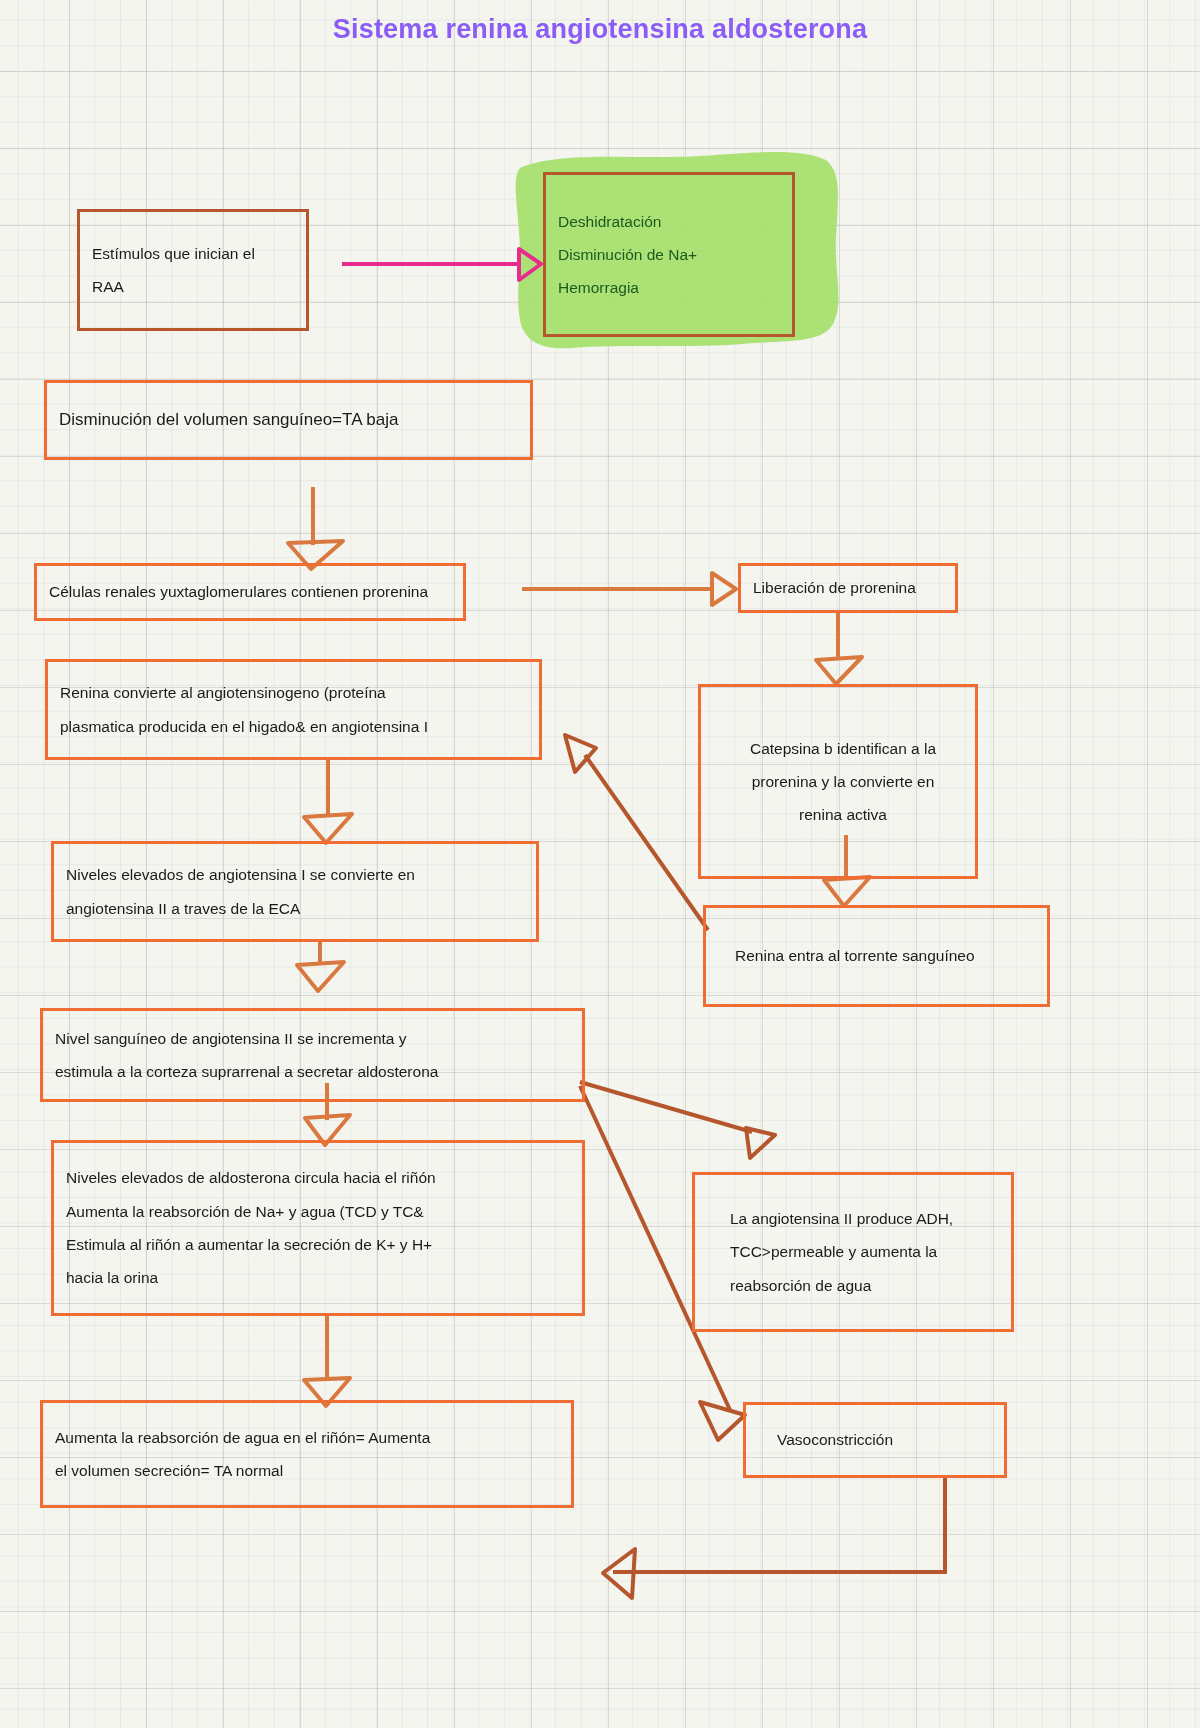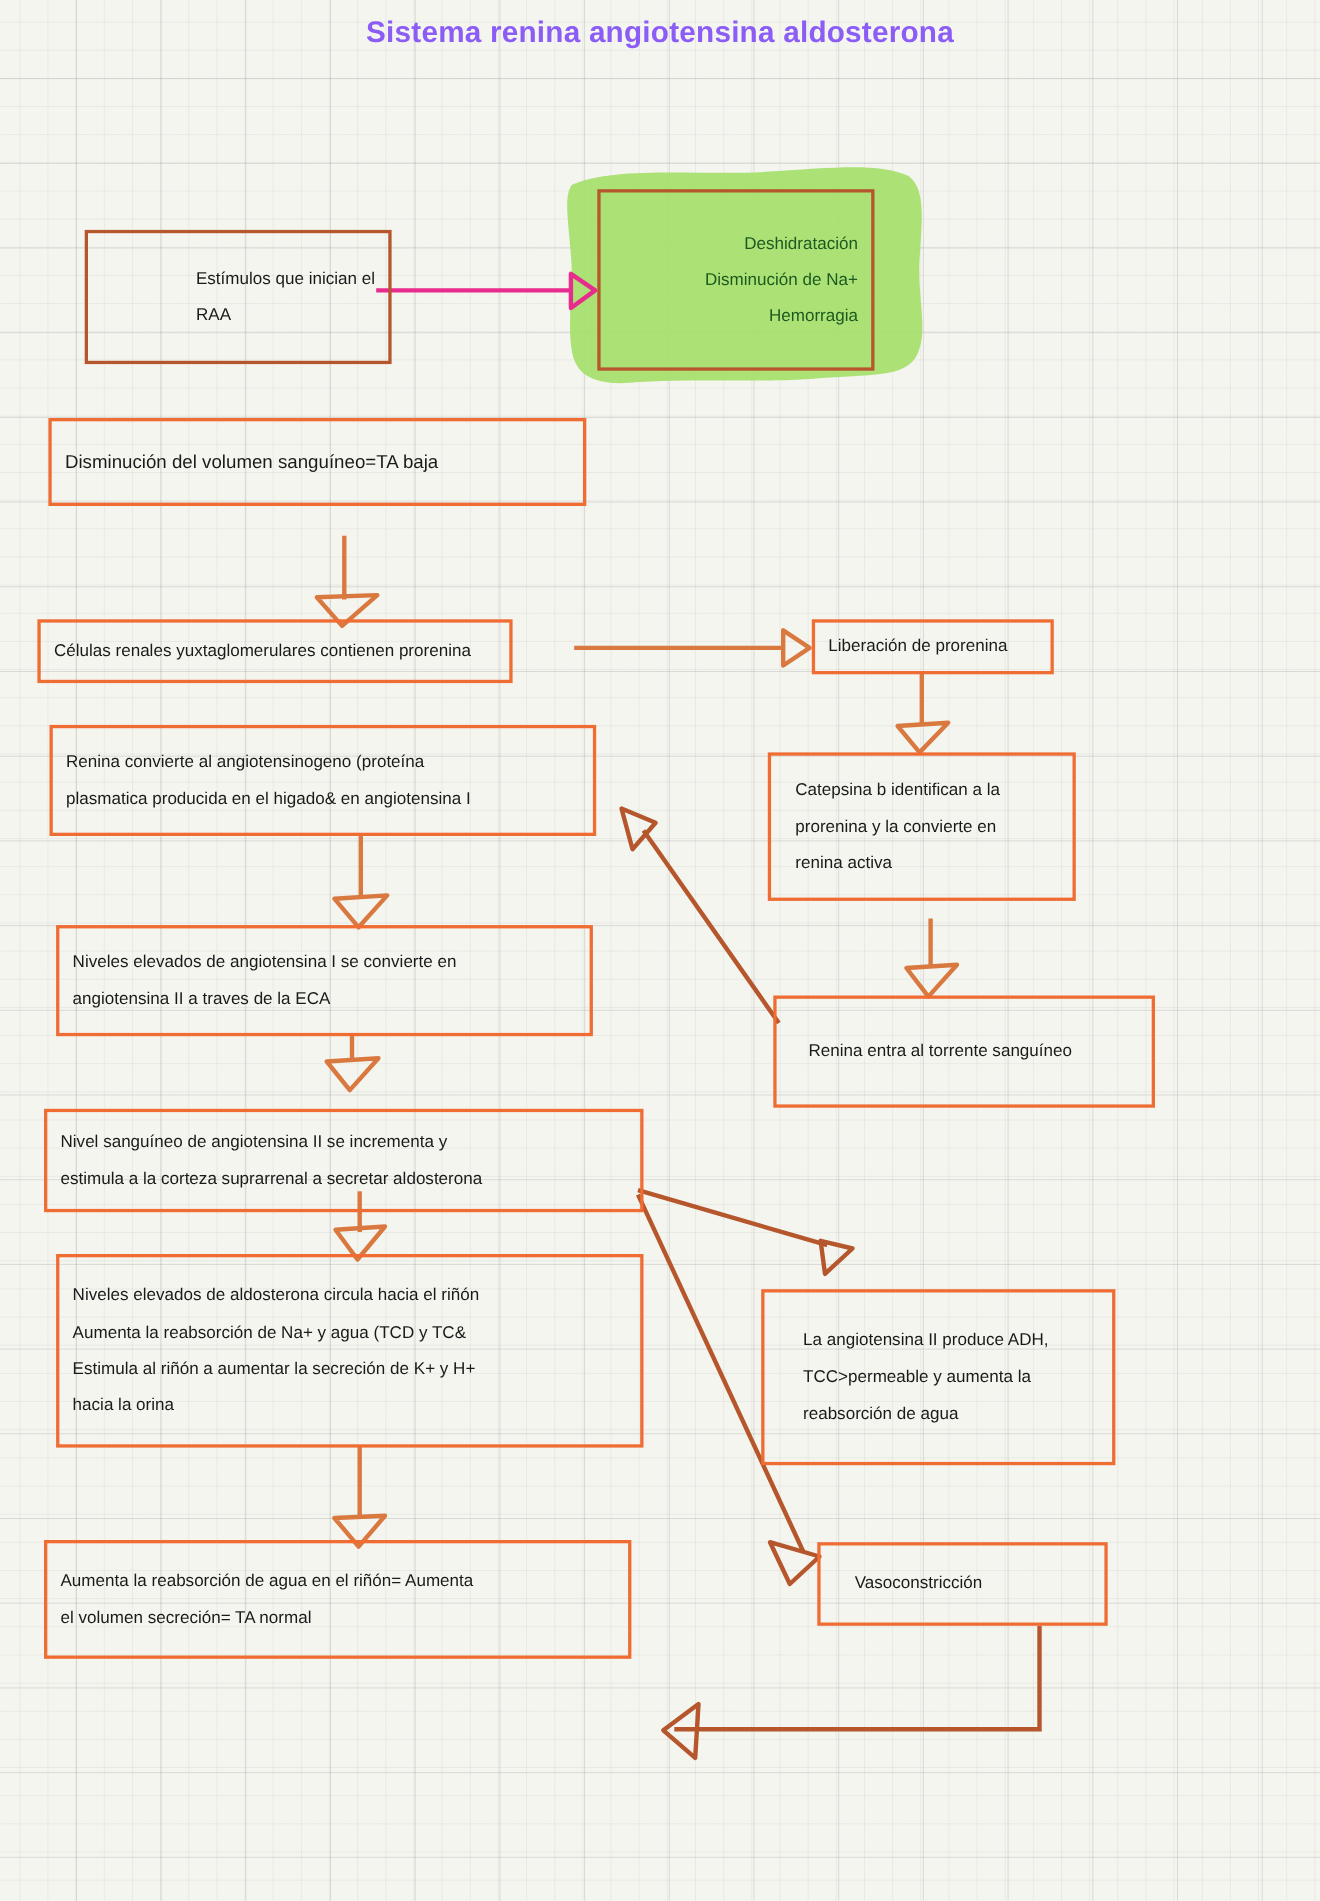--- a/index.html
+++ b/index.html
@@ -35,21 +35,21 @@
     border:3px solid #ef6c33;
     background:transparent;
     color:#1a1a1a;
     font-size:15.5px;
     line-height:2.15;
     padding:8px 12px;
     white-space:pre-line;
     z-index:3;
   }
   .node.brown{border-color:#b5562c;}
-  .node.green-text{color:#1d5a21;text-align:right;}
+  .node.green-text{color:#1d5a21;}
   .node.midv{display:flex;flex-direction:column;justify-content:center;}
   #svg-layer{position:absolute;left:0;top:0;width:1200px;height:1728px;z-index:2;}
   #hl-layer{position:absolute;left:0;top:0;width:1200px;height:1728px;z-index:1;}
 </style>
 </head>
 <body>
 
 <div id="grid-bg"></div>
 
 <svg id="hl-layer" xmlns="http://www.w3.org/2000/svg" viewBox="0 0 1200 1728">
@@ -123,21 +123,21 @@
   </g>
 
   <g>
     <polyline points="945,1478 945,1572 613,1572" fill="none" stroke="#b5562c" stroke-width="4"></polyline>
     <path d="M635,1549 L603,1573 L632,1598 Z" fill="none" stroke="#b5562c" stroke-width="4" stroke-linejoin="round"></path>
   </g>
 </svg>
 
 <div id="title">Sistema renina angiotensina aldosterona</div>
 
-<div class="node brown midv" style="left:77px;top:209px;width:279px;height:122px;align-items:flex-end;">
+<div class="node brown midv" style="left:77px;top:209px;width:232px;height:122px;">
   <span>Estímulos que inician el
 RAA</span>
 </div>
 
 <div class="node brown green-text midv" style="left:543px;top:172px;width:252px;height:165px;">
   <span>Deshidratación
 Disminución de Na+
 Hemorragia</span>
 </div>
 
@@ -151,21 +151,21 @@
 
 <div class="node midv" style="left:738px;top:563px;width:220px;height:50px;">
   <span>Liberación de prorenina</span>
 </div>
 
 <div class="node midv" style="left:45px;top:659px;width:497px;height:101px;">
   <span>Renina convierte al angiotensinogeno (proteína
 plasmatica producida en el higado&amp; en angiotensina I</span>
 </div>
 
-<div class="node midv" style="left:698px;top:684px;width:280px;height:135px;">
+<div class="node midv" style="left:698px;top:684px;width:280px;height:195px;text-align:center;">
   <span style="padding-left:10px;">Catepsina b identifican a la
 prorenina y la convierte en
 renina activa</span>
 </div>
 
 <div class="node midv" style="left:51px;top:841px;width:488px;height:101px;">
   <span>Niveles elevados de angiotensina I se convierte en
  angiotensina II a traves de la ECA</span>
 </div>
 

